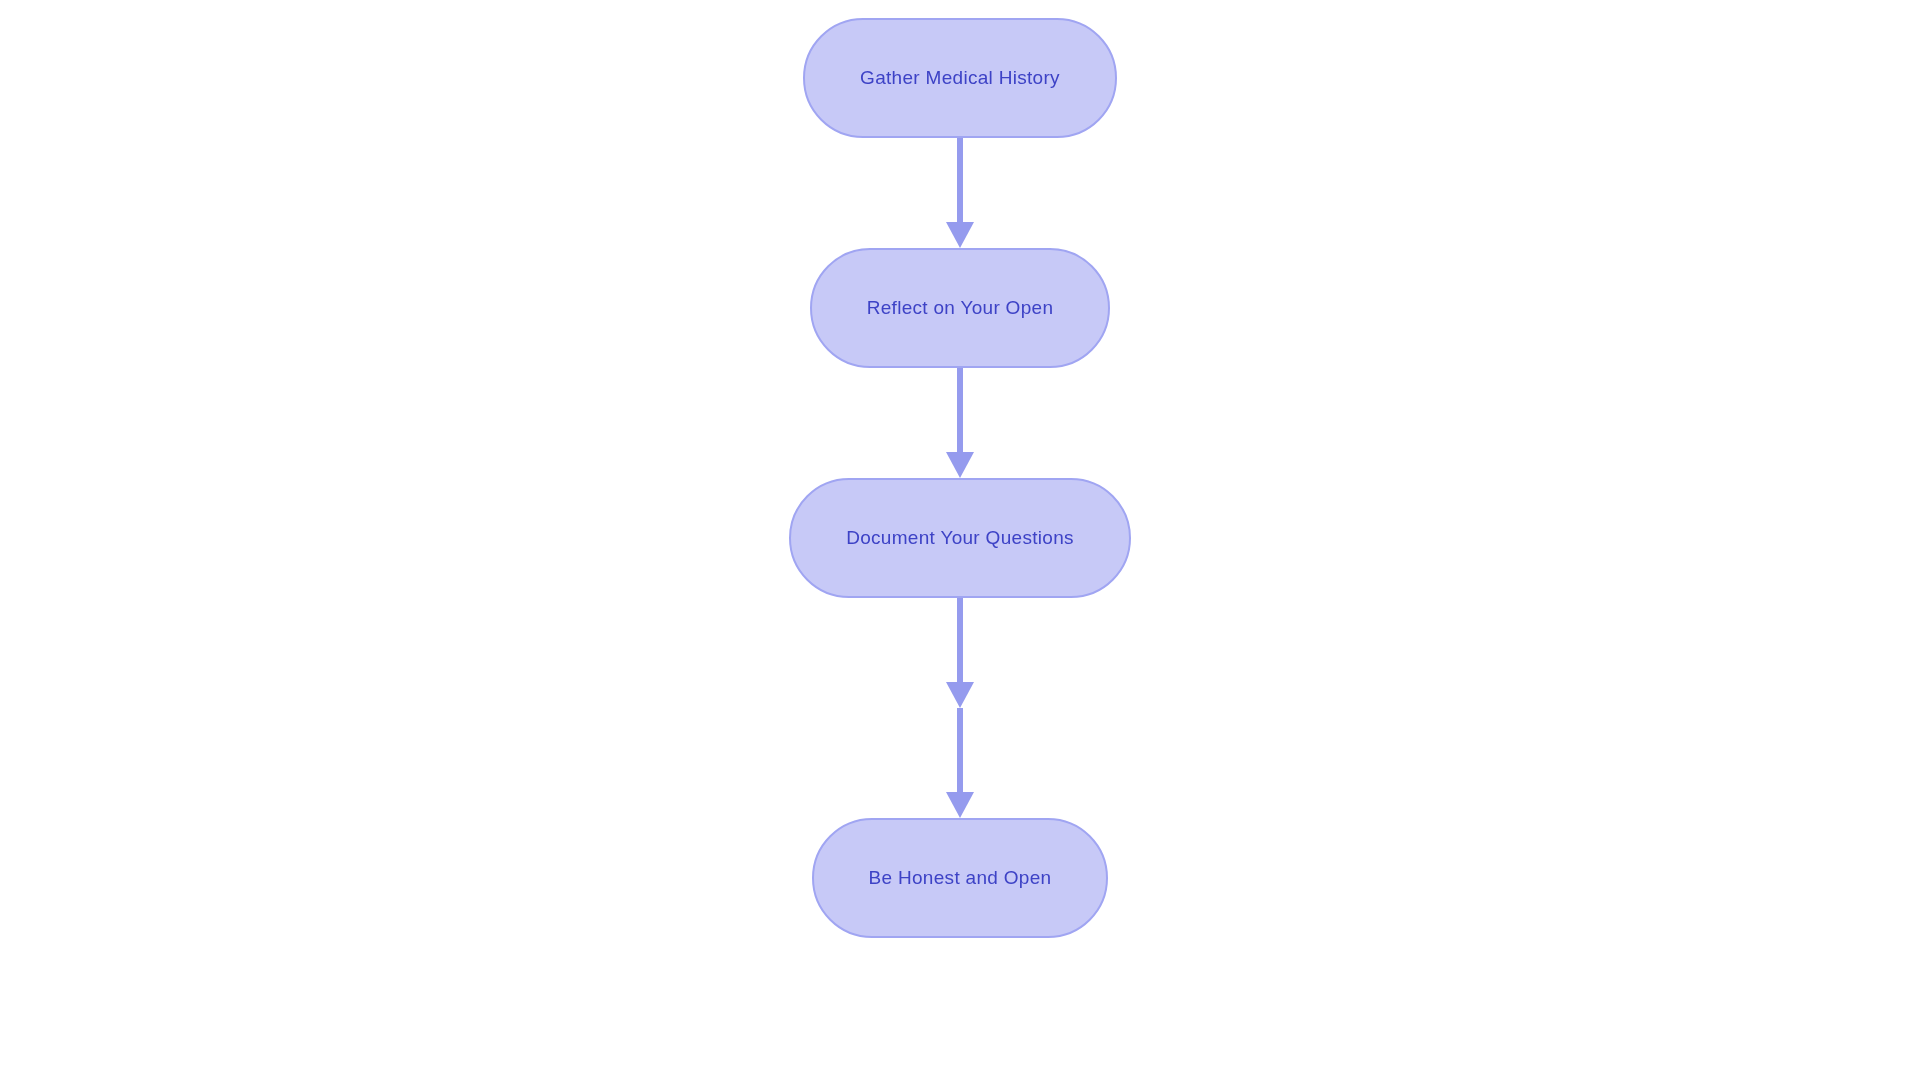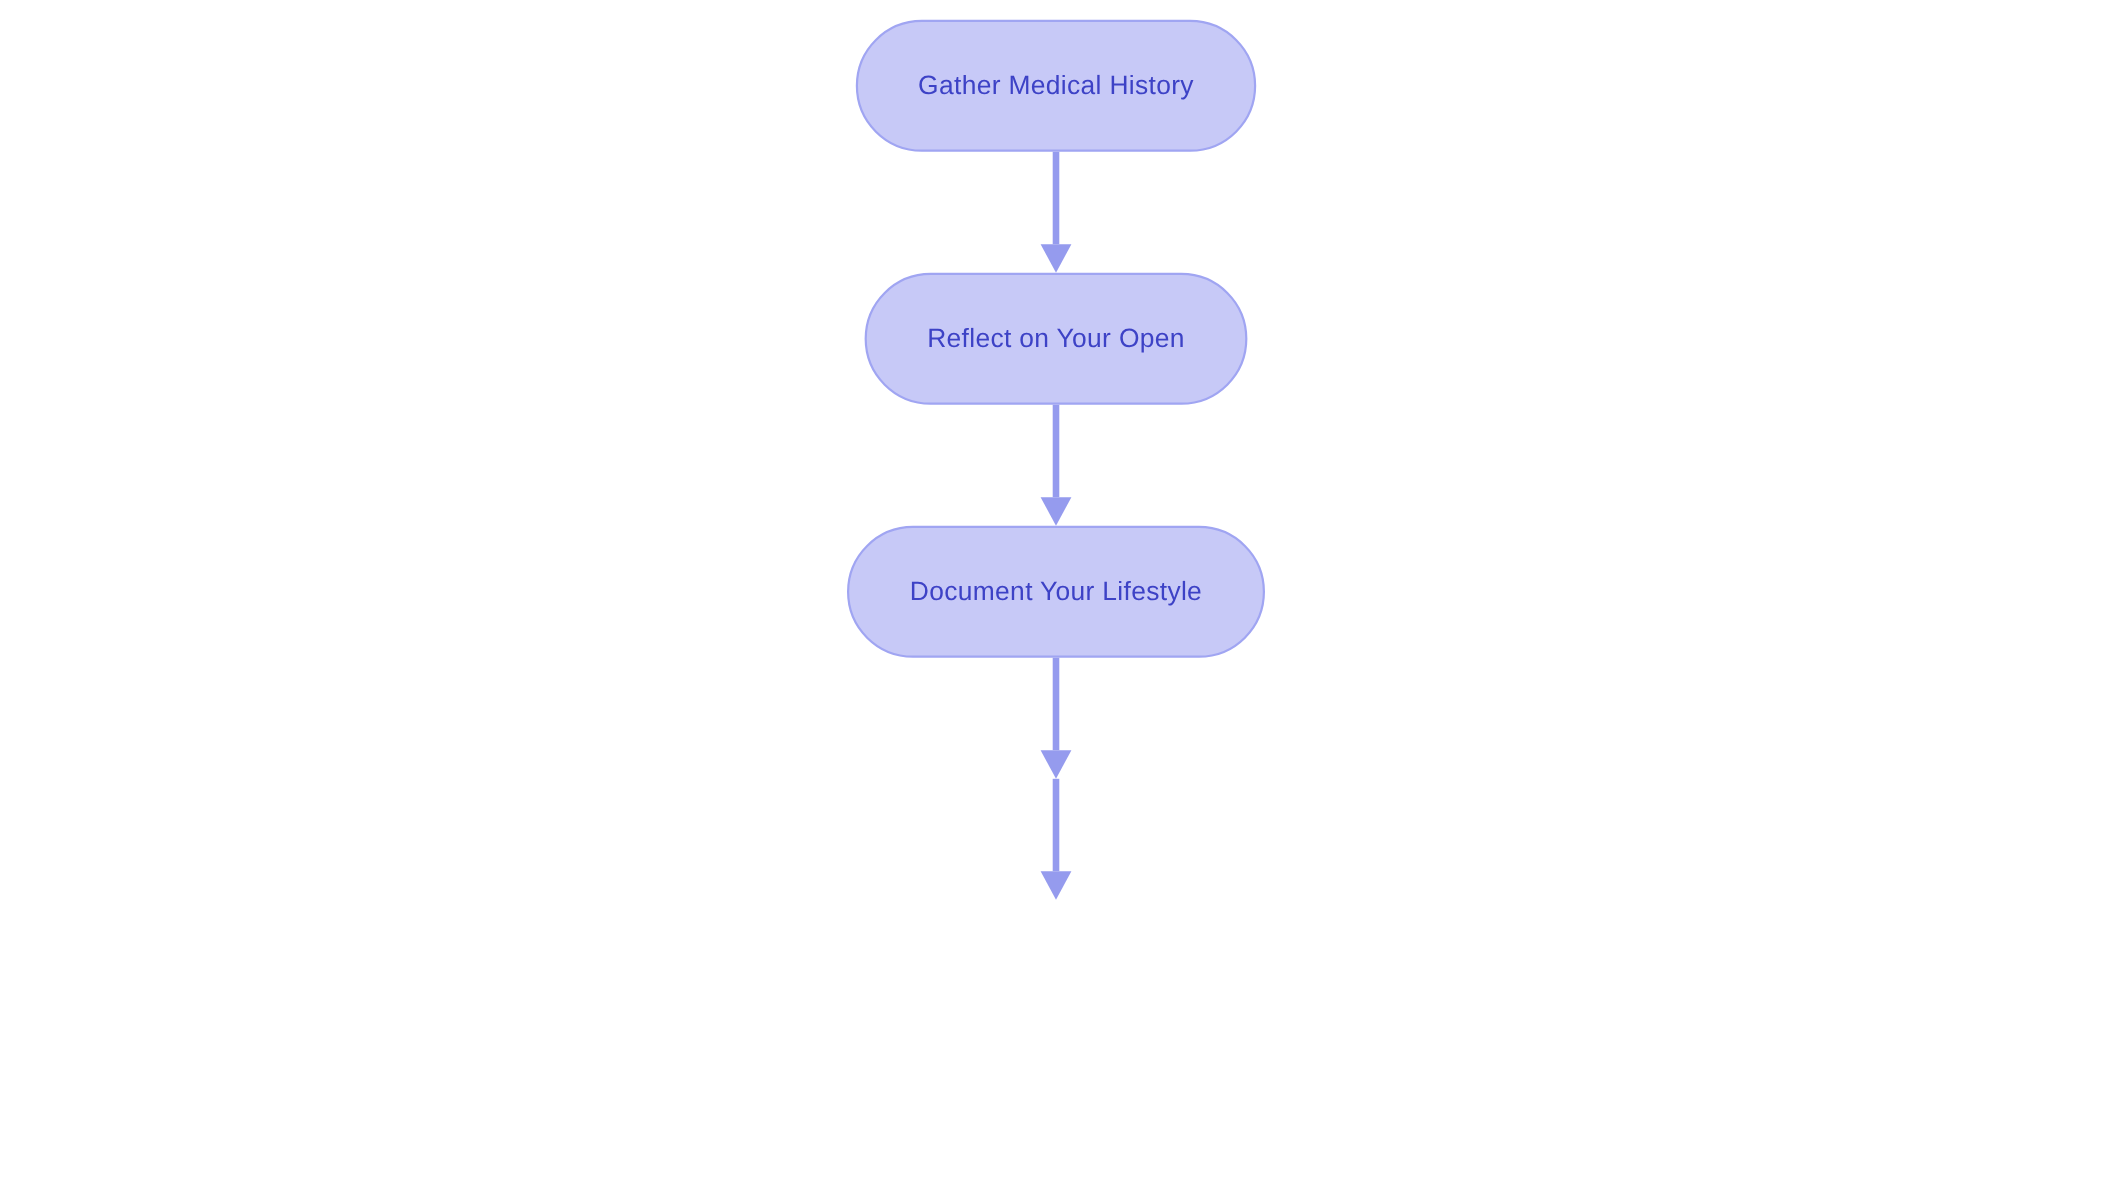--- a/index.html
+++ b/index.html
@@ -30,21 +30,21 @@
     padding: 0 55px;
     border-radius: 60px;
     background: var(--node-fill);
     border: 2.5px solid var(--node-border);
     display: flex;
     align-items: center;
     justify-content: center;
     flex: 0 0 auto;
   }
   .node-label {
-    font-size: 24px;
+    font-size: 19px;
     letter-spacing: 0.3px;
     color: var(--node-text);
     white-space: nowrap;
   }
   .connector {
     height: 110px;
     display: flex;
     flex-direction: column;
     align-items: center;
     flex: 0 0 auto;
@@ -80,28 +80,31 @@
   <div class="node">
     <span class="node-label">Reflect on Your Open</span>
   </div>
 
   <div class="connector">
     <div class="arrow-line"></div>
     <div class="arrow-head"></div>
   </div>
 
   <div class="node">
-    <span class="node-label">Document Your Lifestyle</span>
+    <span class="node-label">Document Your Questions</span>
   </div>
 
   <div class="connector">
     <div class="arrow-line"></div>
     <div class="arrow-head"></div>
   </div>
 
 
   <div class="connector">
     <div class="arrow-line"></div>
     <div class="arrow-head"></div>
   </div>
 
+  <div class="node">
+    <span class="node-label">Be Honest and Open</span>
+  </div>
 
 </div>
 
 </body></html>

